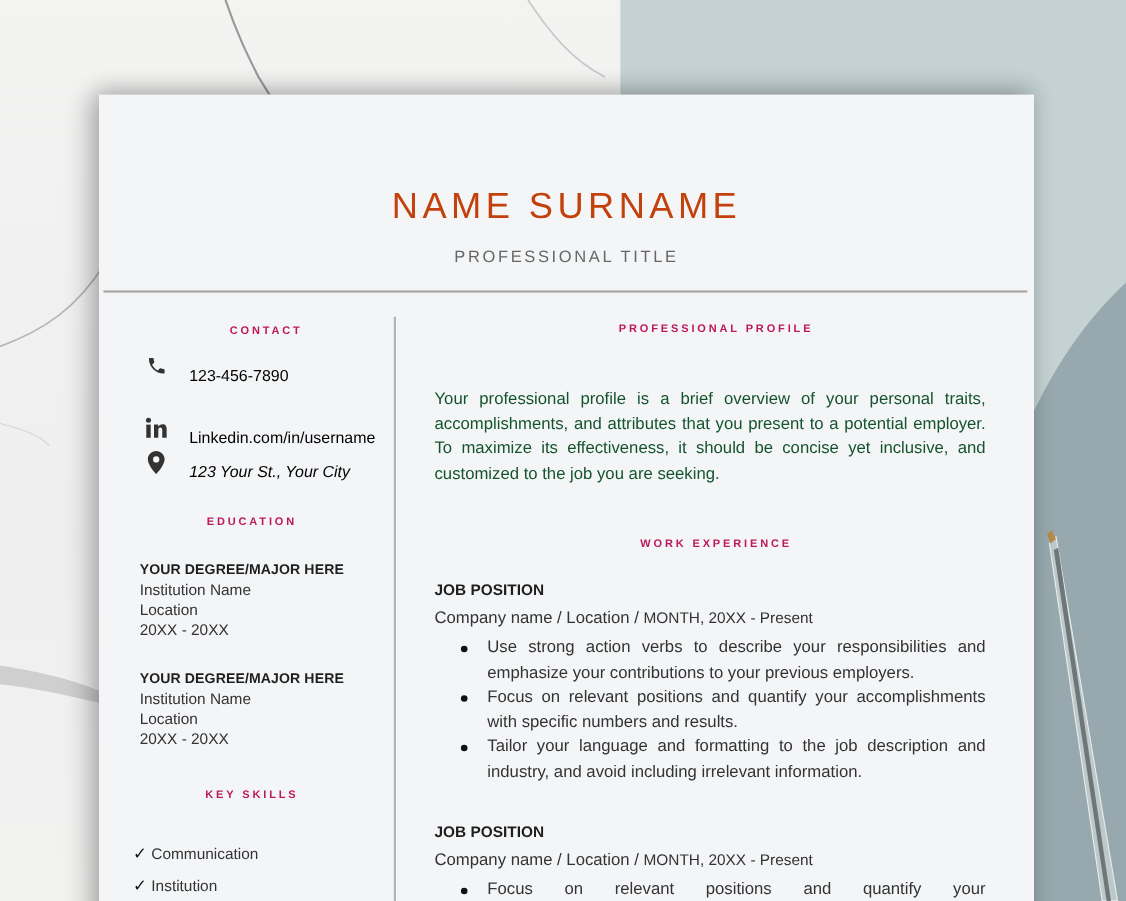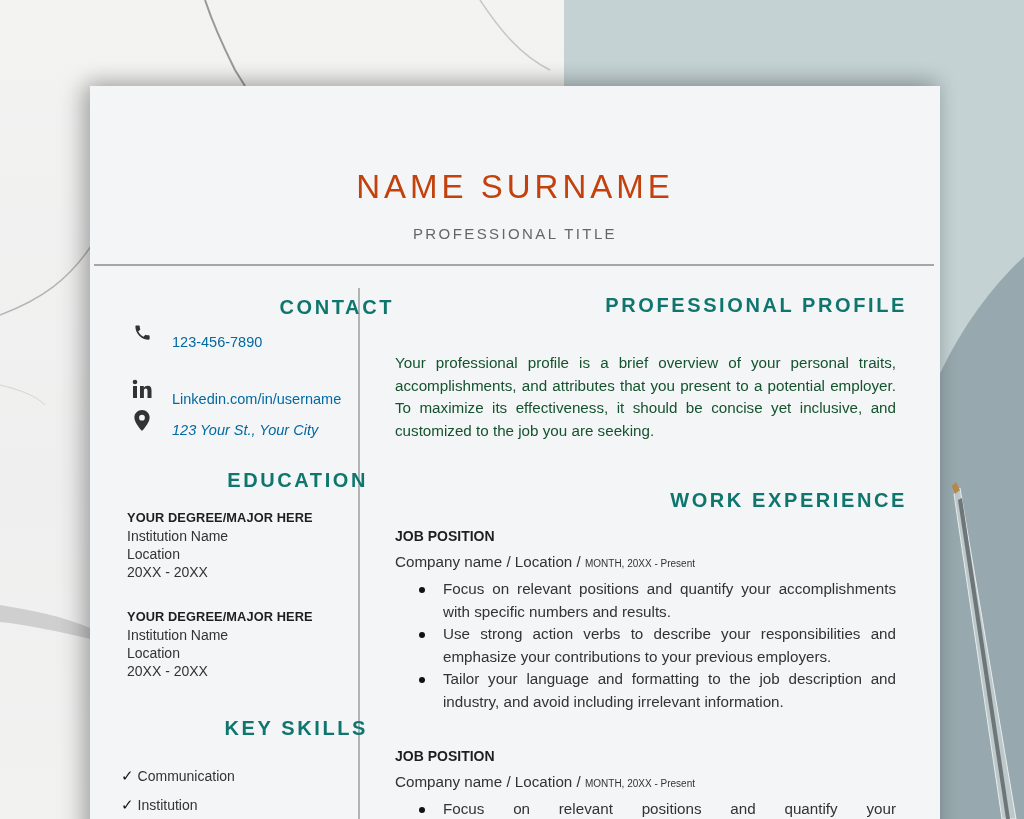--- a/index.html
+++ b/index.html
@@ -40,40 +40,40 @@
     .hr {
       position: absolute; left: 4px; right: 6px; top: 178px; height: 2px; background: #a6a6a6;
     }
     .vr {
       position: absolute; left: 268px; top: 202px; width: 2px; height: 560px; background: #b3b3b3;
     }
     .left { position: absolute; left: 0; top: 0; width: 268px; height: 100%; }
     .right { position: absolute; left: 305px; top: 0; width: 501px; height: 100%; }
 
     .sec-head {
-      position: absolute; font-weight: bold; font-size: 20px; letter-spacing: 2.6px;
-      color: #0f766e; text-align: right;
+      position: absolute; font-weight: bold; font-size: 10px; letter-spacing: 2.6px;
+      color: #be185d; text-align: center;
     }
     .contact-row { position: absolute; left: 40px; height: 24px; display: flex; align-items: center; }
     .contact-row .ico { width: 24px; height: 22px; display: flex; align-items: center; justify-content: center; margin-right: 18px; }
-    .contact-row .txt { font-size: 14.5px; color: #0369a1; margin-top: 20px; }
+    .contact-row .txt { font-size: 14.5px; color: #000000; margin-top: 20px; }
 
     .edu { position: absolute; left: 37px; font-size: 14px; line-height: 18px; color: #333; }
     .edu .deg { font-weight: bold; font-size: 12.8px; color: #1e1e1e; letter-spacing: 0.1px; }
 
     .skill { position: absolute; left: 31px; font-size: 14px; color: #333; }
     .skill .chk { font-size: 15px; color: #111; margin-right: 4px; }
 
     .profile {
       position: absolute; left: 0; top: 266px; width: 501px;
       font-size: 15.2px; line-height: 22.7px; color: #14532d; text-align: justify;
     }
     .job-title { position: absolute; left: 0; font-weight: bold; font-size: 14px; color: #1e1e1e; }
     .job-meta { position: absolute; left: 0; font-size: 15.2px; color: #333; }
-    .job-meta .date { font-size: 10px; }
+    .job-meta .date { font-size: 14px; }
     .bullets { position: absolute; left: 0; width: 501px; margin: 0; padding: 0; list-style: none; }
     .bullets li {
       position: relative; padding-left: 48px; font-size: 15.2px; line-height: 22.5px;
       color: #333; text-align: justify;
     }
     .bullets li::before {
       content: ""; position: absolute; left: 24px; top: 9px; width: 6px; height: 6px;
       border-radius: 50%; background: #111;
     }
   </style>
@@ -163,22 +163,22 @@
     <div class="sec-head" style="left:0;width:512px;top:208px;">PROFESSIONAL PROFILE</div>
     <div class="profile">Your professional profile is a brief overview of your personal traits, accomplishments, and attributes that you present to a potential employer. To maximize its effectiveness, it should be concise yet inclusive, and customized to the job you are seeking.</div>
 
     <div class="sec-head" style="left:0;width:512px;top:403px;">WORK EXPERIENCE</div>
 
     <div class="job-title" style="top:442px;">JOB POSITION</div>
     <div class="job-meta" style="top:467px;">
       <span>Company name / Location / </span><span class="date">MONTH, 20XX - Present</span>
     </div>
     <ul class="bullets" style="top:492px;">
+      <li>Use strong action verbs to describe your responsibilities and emphasize your contributions to your previous employers.</li>
       <li>Focus on relevant positions and quantify your accomplishments with specific numbers and results.</li>
-      <li>Use strong action verbs to describe your responsibilities and emphasize your contributions to your previous employers.</li>
       <li>Tailor your language and formatting to the job description and industry, and avoid including irrelevant information.</li>
     </ul>
 
     <div class="job-title" style="top:662px;">JOB POSITION</div>
     <div class="job-meta" style="top:687px;">
       <span>Company name / Location / </span><span class="date">MONTH, 20XX - Present</span>
     </div>
     <ul class="bullets" style="top:712px;">
       <li style="text-align-last: justify;">Focus on relevant positions and quantify your</li>
     </ul>

